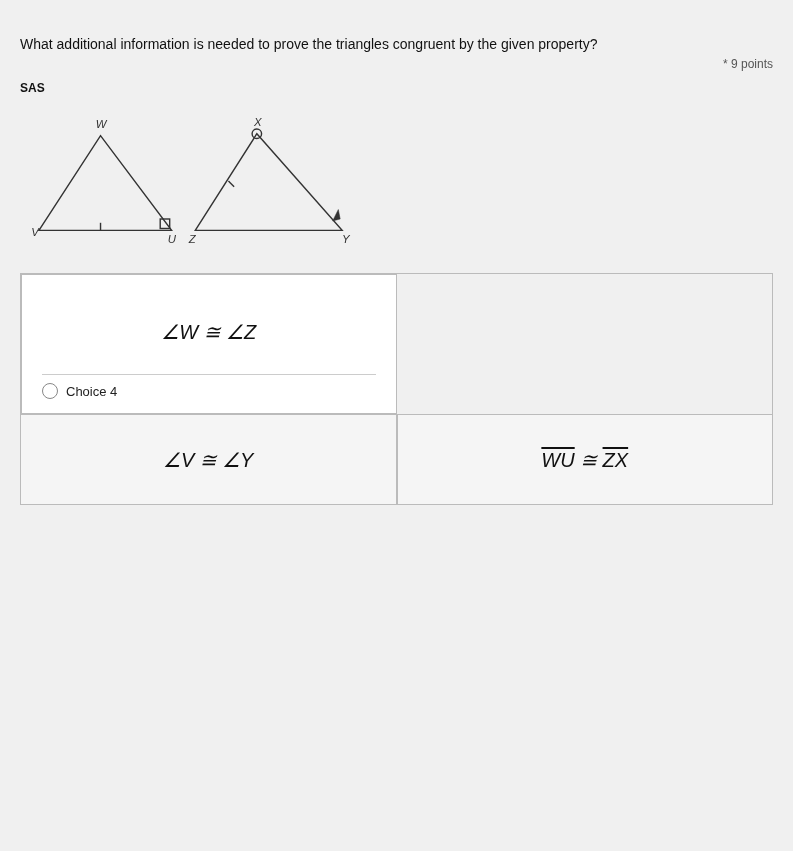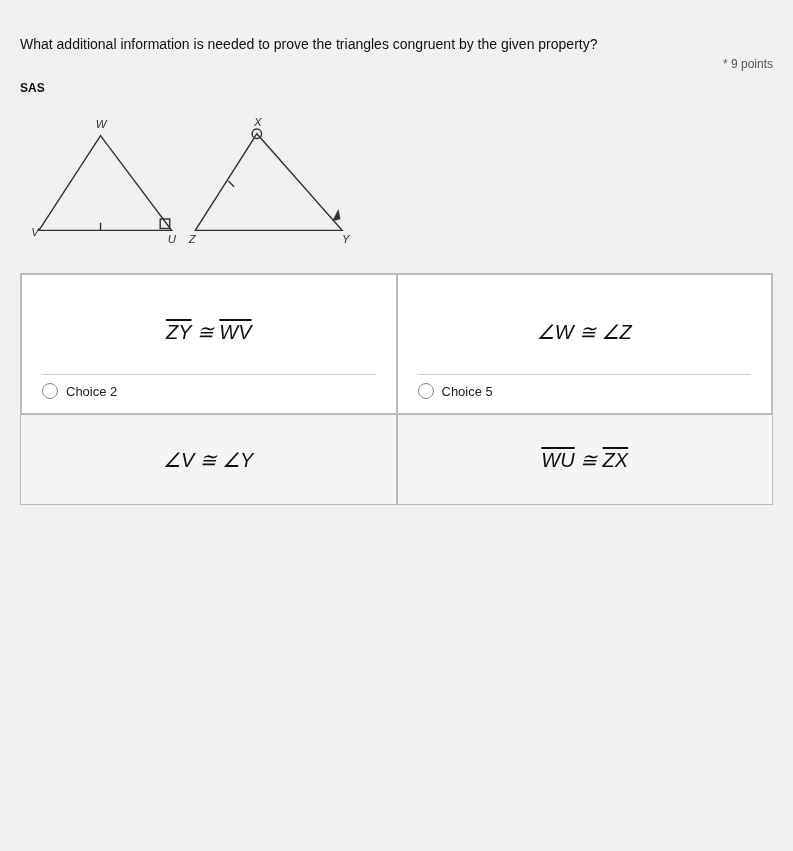--- a/index.html
+++ b/index.html
@@ -179,37 +179,28 @@
       <text x="178" y="143" font-size="12" font-style="italic" fill="#333">Z</text>
       <text x="247" y="20" font-size="12" font-style="italic" fill="#333">X</text>
       <text x="340" y="143" font-size="12" font-style="italic" fill="#333">Y</text>
 
       <polygon points="330,120 336,108 338,118" fill="#333" stroke="#333" stroke-width="0.5"></polygon>
     </svg>
   </div>
 
   <div class="choices-grid">
 
-    <div class="choice-cell">
-      <div class="choice-math">
-        <span class="overline">ZY</span>&nbsp;≅&nbsp;<span class="overline">WV</span>
-      </div>
-      <div class="choice-label-row">
-        <span class="choice-radio"></span>
-        <span class="choice-label-text">Choice 2</span>
-      </div>
-    </div>
 
     <div class="choice-cell">
       <div class="choice-math">
         ∠W ≅ ∠Z
       </div>
       <div class="choice-label-row">
         <span class="choice-radio"></span>
-        <span class="choice-label-text">Choice 5</span>
+        <span class="choice-label-text">Choice 4</span>
       </div>
     </div>
   </div>
 
   <div class="bottom-choices-grid">
     <div class="bottom-choice-cell">
       <div class="bottom-choice-math">
         ∠V ≅ ∠Y
       </div>
     </div>

